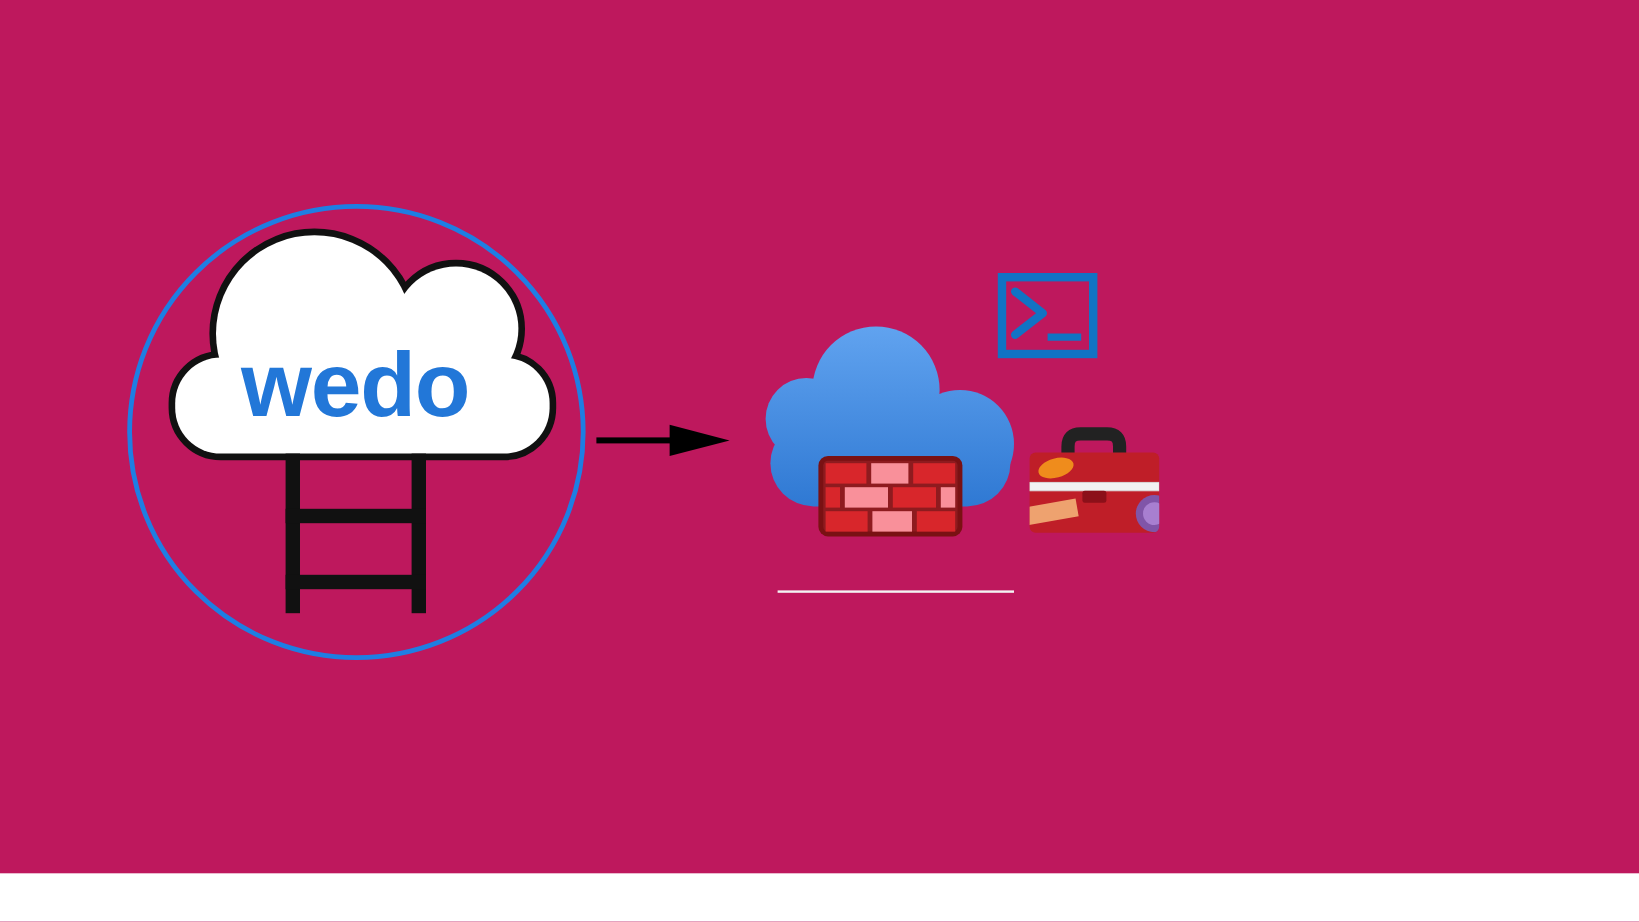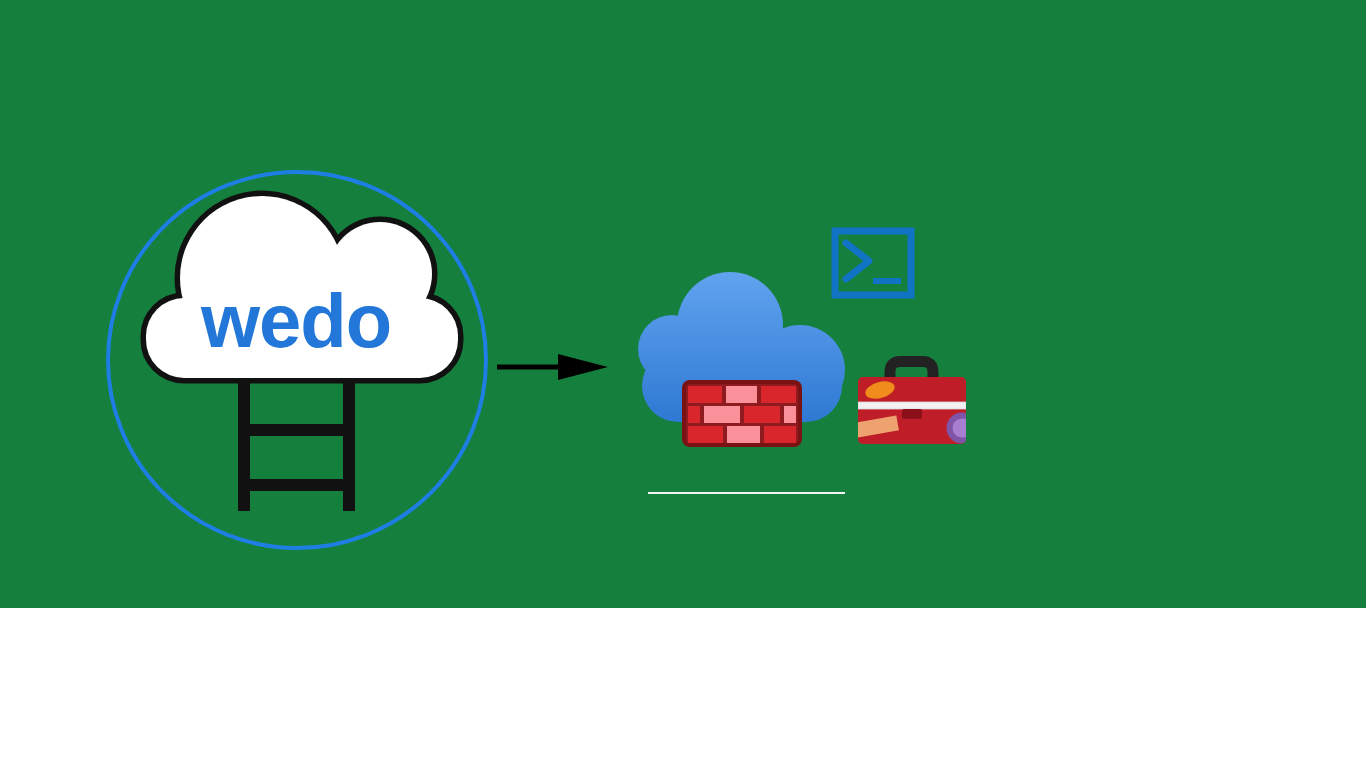--- a/index.html
+++ b/index.html
@@ -3,22 +3,22 @@
 <meta charset="utf-8">
 <style>
   html, body {
     margin: 0;
     padding: 0;
     background: #ffffff;
   }
   .canvas {
     position: relative;
     width: 1366px;
-    height: 608px;
-    background: #15803d;
+    height: 728px;
+    background: #be185d;
     overflow: hidden;
   }
   .canvas svg { display: block; }
   .logo-text {
     font-family: "Liberation Sans", sans-serif;
     font-weight: bold;
     font-size: 76px;
     letter-spacing: -1px;
   }
 </style>

